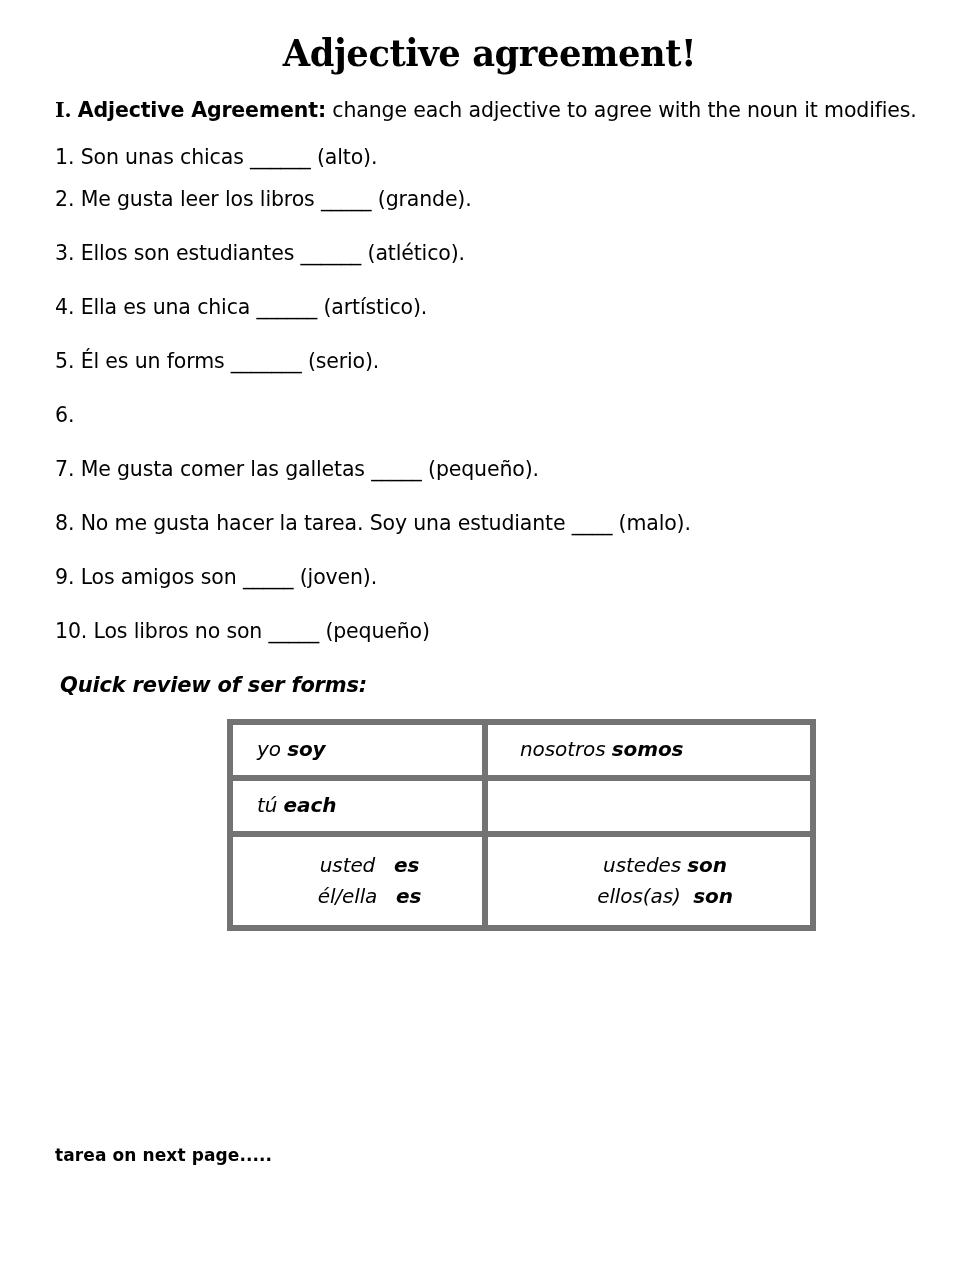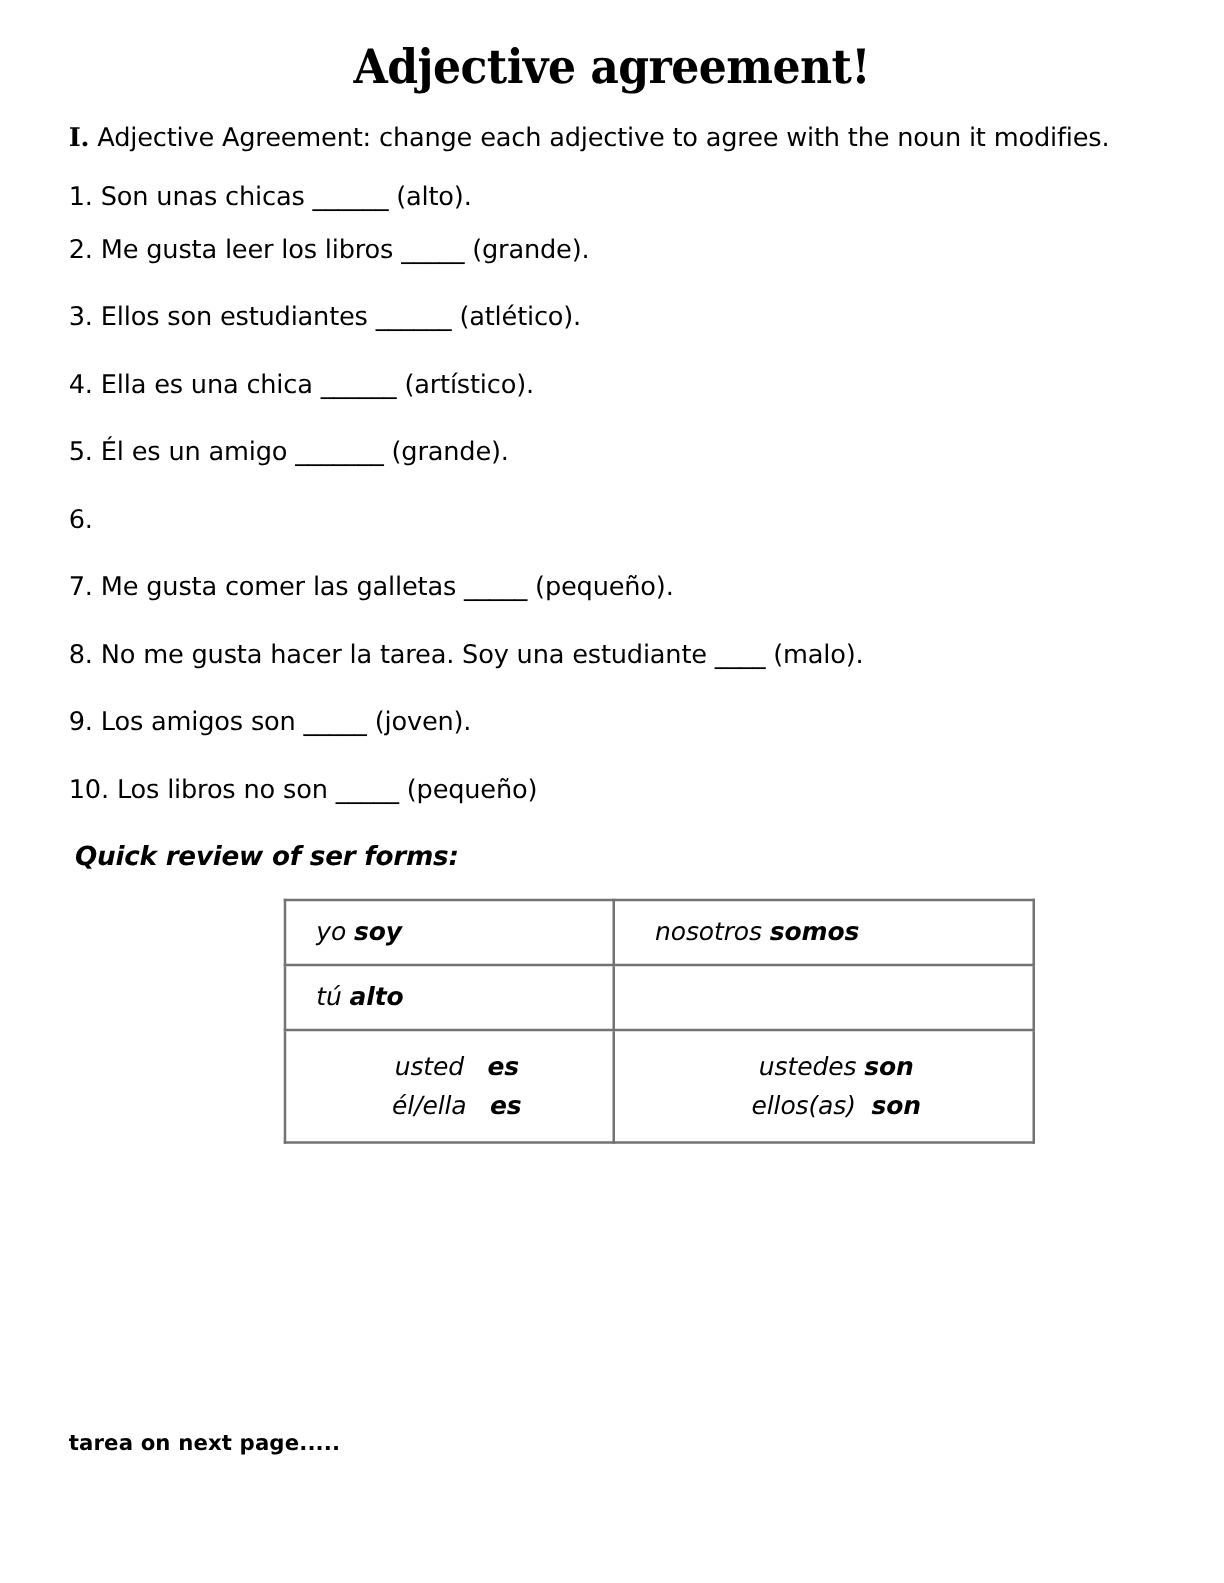--- a/index.html
+++ b/index.html
@@ -44,21 +44,21 @@
     padding: 26px 0 0 55px;
     font-size: 20.5px;
     line-height: 1.2;
     letter-spacing: -0.15px;
   }
   .intro-roman {
     font-family: "DejaVu Serif", serif;
     font-weight: 700;
   }
   .intro-label {
-    font-weight: 400;
+    font-weight: 700;
   }
   .intro-rest {
     font-weight: 400;
   }
 
   
   .items {
     margin: 0;
     padding: 0;
     list-style: none;
@@ -92,25 +92,25 @@
   
   .table-wrap {
     padding: 22px 0 0 227px;
   }
   table.ser-table {
     border-collapse: collapse;
     width: 517px;
     table-layout: fixed;
   }
   table.ser-table td {
-    border: 2px solid #737373;
+    border: 6px solid #737373;
     vertical-align: middle;
     font-size: 20px;
     font-style: italic;
-    padding: 6px 12px 6px 24px;
+    padding: 6px 0 6px 24px;
     letter-spacing: -0.1px;
     height: 38px;
   }
   table.ser-table td.col-left { width: 225px; }
   table.ser-table td.col-right { width: 290px; padding-left: 32px; }
   table.ser-table td.two-line {
     height: 72px;
     padding-top: 8px;
     padding-bottom: 8px;
     text-align: center;
@@ -141,21 +141,21 @@
 
   <p class="intro">
     <span class="intro-roman">I.</span><span> </span><span class="intro-label">Adjective Agreement:</span><span> </span><span class="intro-rest">change each adjective to agree with the noun it modifies.</span>
   </p>
 
   <ol class="items" id="items-list">
       <li class="item"><span>1.</span><span> Son unas chicas ______ (alto).</span></li>
       <li class="item"><span>2.</span><span> Me gusta leer los libros _____ (grande).</span></li>
       <li class="item"><span>3.</span><span> Ellos son estudiantes ______ (atlético).</span></li>
       <li class="item"><span>4.</span><span> Ella es una chica ______ (artístico).</span></li>
-      <li class="item"><span>5.</span><span> Él es un amigo _______ (grande).</span></li>
+      <li class="item"><span>5.</span><span> Él es un forms _______ (serio).</span></li>
       <li class="item"><span>6.</span></li>
       <li class="item"><span>7.</span><span> Me gusta comer las galletas _____ (pequeño).</span></li>
       <li class="item"><span>8.</span><span> No me gusta hacer la tarea. Soy una estudiante ____ (malo).</span></li>
       <li class="item"><span>9.</span><span> Los amigos son _____ (joven).</span></li>
       <li class="item"><span>10.</span><span> Los libros no son _____ (pequeño)</span></li>
     </ol>
 
   <p class="review-heading">Quick review of ser forms:</p>
 
   <div class="table-wrap">
@@ -164,21 +164,21 @@
           <tr>
             <td class="col-left">
               <span class="cell-line"><span>yo </span><span class="b">soy</span></span>
             </td>
             <td class="col-right">
               <span class="cell-line"><span>nosotros </span><span class="b">somos</span></span>
             </td>
           </tr>
           <tr>
             <td class="col-left">
-              <span class="cell-line"><span>tú </span><span class="b">alto</span></span>
+              <span class="cell-line"><span>tú </span><span class="b">each</span></span>
             </td>
             <td class="col-right"></td>
           </tr>
           <tr>
             <td class="col-left two-line">
               <span class="cell-line"><span>usted   </span><span class="b">es</span></span>
               <span class="cell-line"><span>él/ella   </span><span class="b">es</span></span>
             </td>
             <td class="col-right two-line">
               <span class="cell-line"><span>ustedes </span><span class="b">son</span></span>

